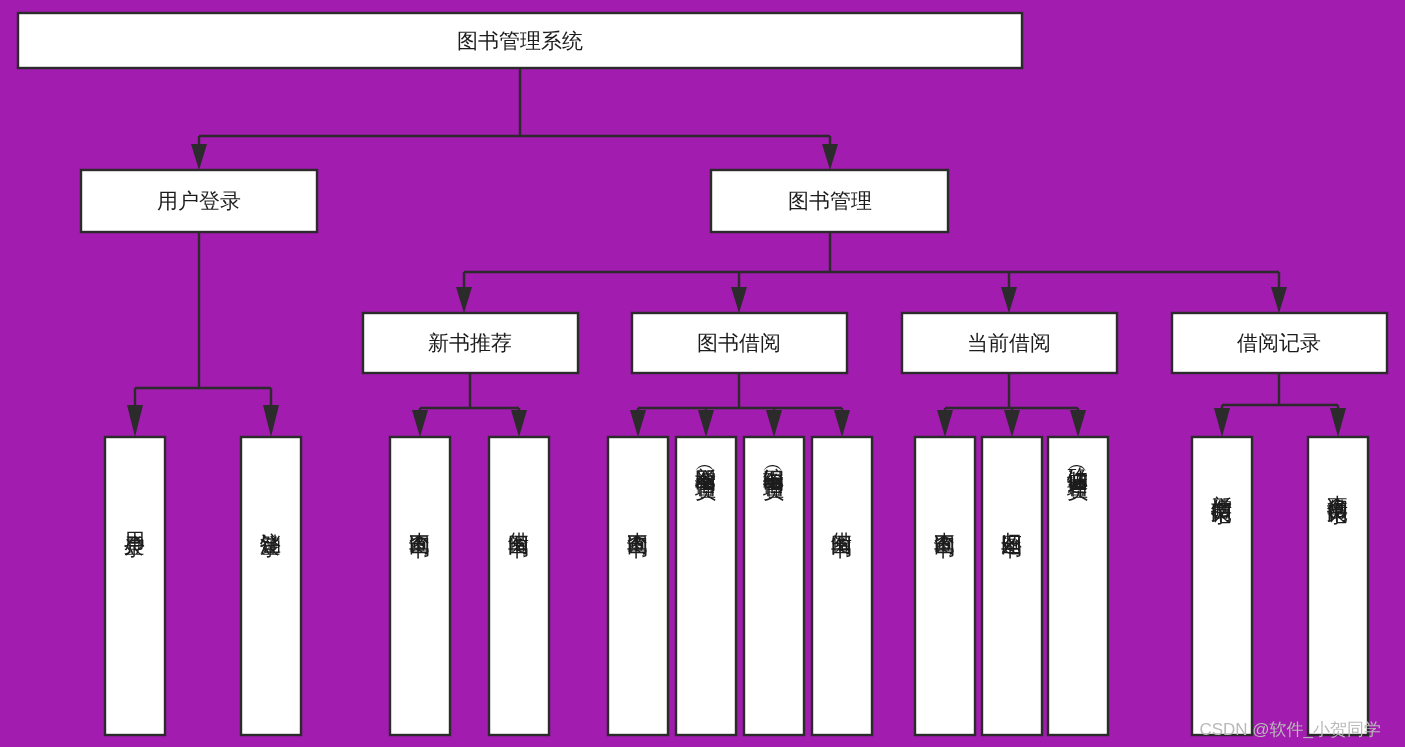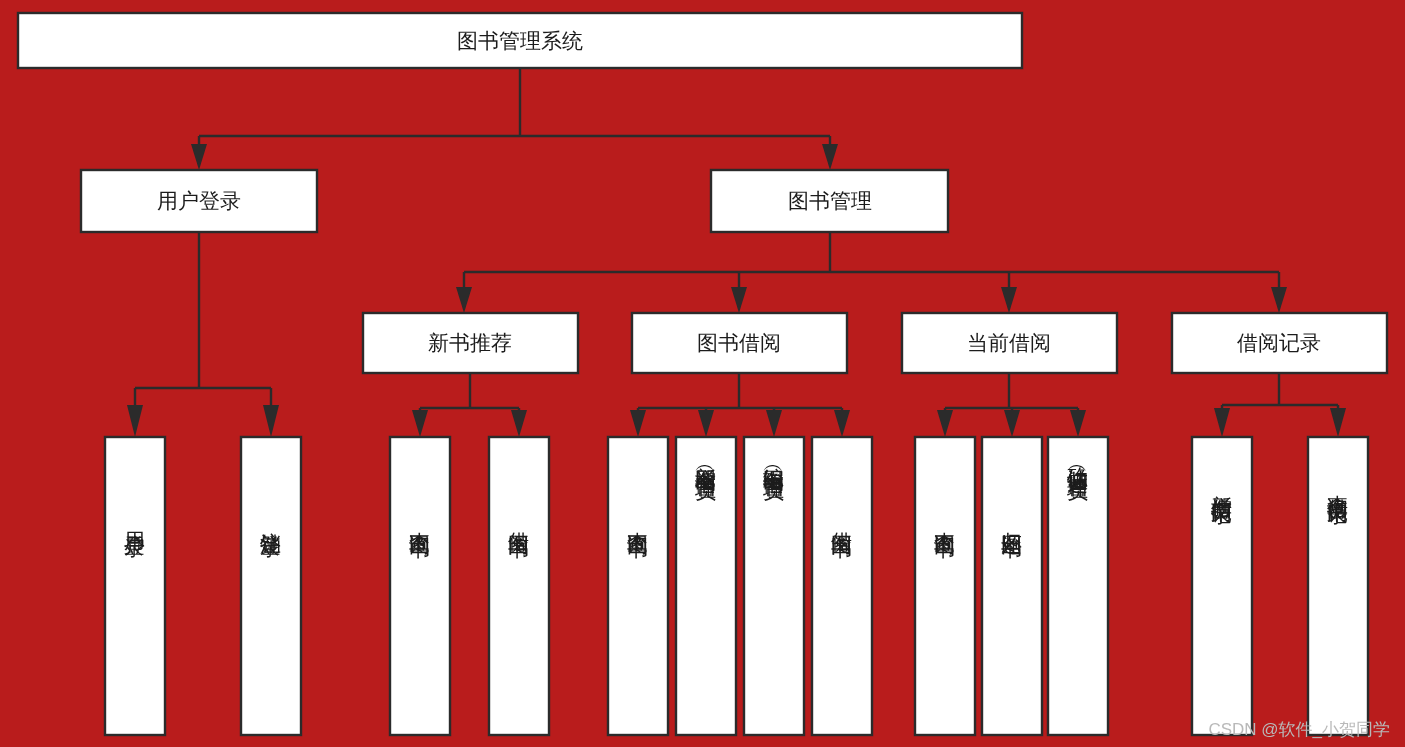--- a/index.html
+++ b/index.html
@@ -10,21 +10,21 @@
   body {
     width: 1405px;
     height: 747px;
     overflow: hidden;
     font-family: "Liberation Sans", "DejaVu Sans", sans-serif;
   }
   #diagram-root {
     position: relative;
     width: 1405px;
     height: 747px;
-    background: #b91c1c;
+    background: #a21caf;
   }
   svg.diagram-canvas {
     position: absolute;
     left: 0;
     top: 0;
     width: 1405px;
     height: 747px;
   }
   .node-box {
     fill: #ffffff;
@@ -50,21 +50,21 @@
   .node-label-v {
     font-family: "Liberation Sans", "DejaVu Sans", sans-serif;
     font-size: 21px;
     fill: #1c1c1c;
     writing-mode: vertical-rl;
     text-orientation: upright;
     letter-spacing: 2px;
   }
   .watermark-text {
     position: absolute;
-    right: 15px;
+    right: 24px;
     bottom: 6px;
     font-family: "Liberation Sans", "DejaVu Sans", sans-serif;
     font-size: 17px;
     color: #b9b9b9;
     white-space: nowrap;
     pointer-events: none;
   }
 </style>
 </head>
 <body>

